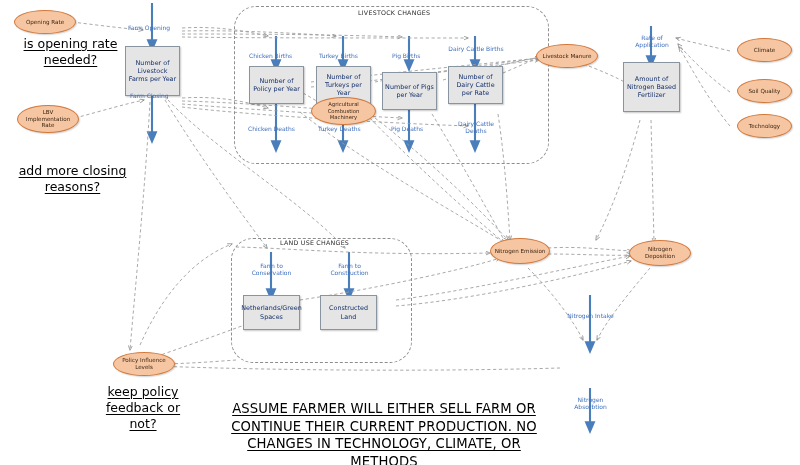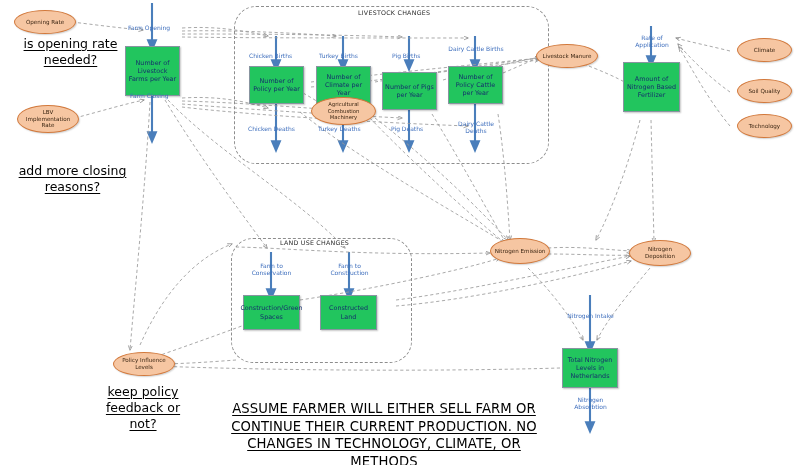--- a/index.html
+++ b/index.html
@@ -19,21 +19,21 @@
     position: absolute;
     left: 0; top: 0;
     width: 800px;
     height: 465px;
     pointer-events: none;
   }
 
   
   .stock {
     position: absolute;
-    background: #22c55e;
+    background: #e5e5e5;
     border: 1.3px solid #8894a0;
     box-sizing: border-box;
     display: flex;
     align-items: center;
     justify-content: center;
     text-align: center;
     color: #15306b;
     font-size: 6.4px;
     line-height: 1.28;
     padding: 2px;
@@ -222,46 +222,43 @@
 
   <div class="stock" style="left:125px; top:46px; width:55px; height:50px;">
     <span>Number of Livestock Farms per Year</span>
   </div>
 
   <div class="stock" style="left:249px; top:66px; width:55px; height:38px;">
     <span>Number of Policy per Year</span>
   </div>
 
   <div class="stock" style="left:316px; top:66px; width:55px; height:38px;">
-    <span>Number of Climate per Year</span>
+    <span>Number of Turkeys per Year</span>
   </div>
 
   <div class="stock" style="left:382px; top:72px; width:55px; height:38px;">
     <span>Number of Pigs per Year</span>
   </div>
 
   <div class="stock" style="left:448px; top:66px; width:55px; height:38px;">
-    <span>Number of Policy Cattle per Year</span>
+    <span>Number of Dairy Cattle per Rate</span>
   </div>
 
   <div class="stock" style="left:623px; top:62px; width:57px; height:50px;">
     <span>Amount of Nitrogen Based Fertilizer</span>
   </div>
 
   <div class="stock" style="left:243px; top:295px; width:57px; height:35px;">
-    <span>Construction/Green Spaces</span>
+    <span>Netherlands/Green Spaces</span>
   </div>
 
   <div class="stock" style="left:320px; top:295px; width:57px; height:35px;">
     <span>Constructed Land</span>
   </div>
 
-  <div class="stock" style="left:562px; top:348px; width:56px; height:40px;">
-    <span>Total Nitrogen Levels in Netherlands</span>
-  </div>
 
   <div class="aux" style="left:14px; top:10px; width:62px; height:24px;">
     <span>Opening Rate</span>
   </div>
 
   <div class="aux" style="left:17px; top:105px; width:62px; height:28px;">
     <span>LBV Implementation Rate</span>
   </div>
 
   <div class="aux" style="left:311px; top:97px; width:65px; height:28px; font-size:5.3px;">

